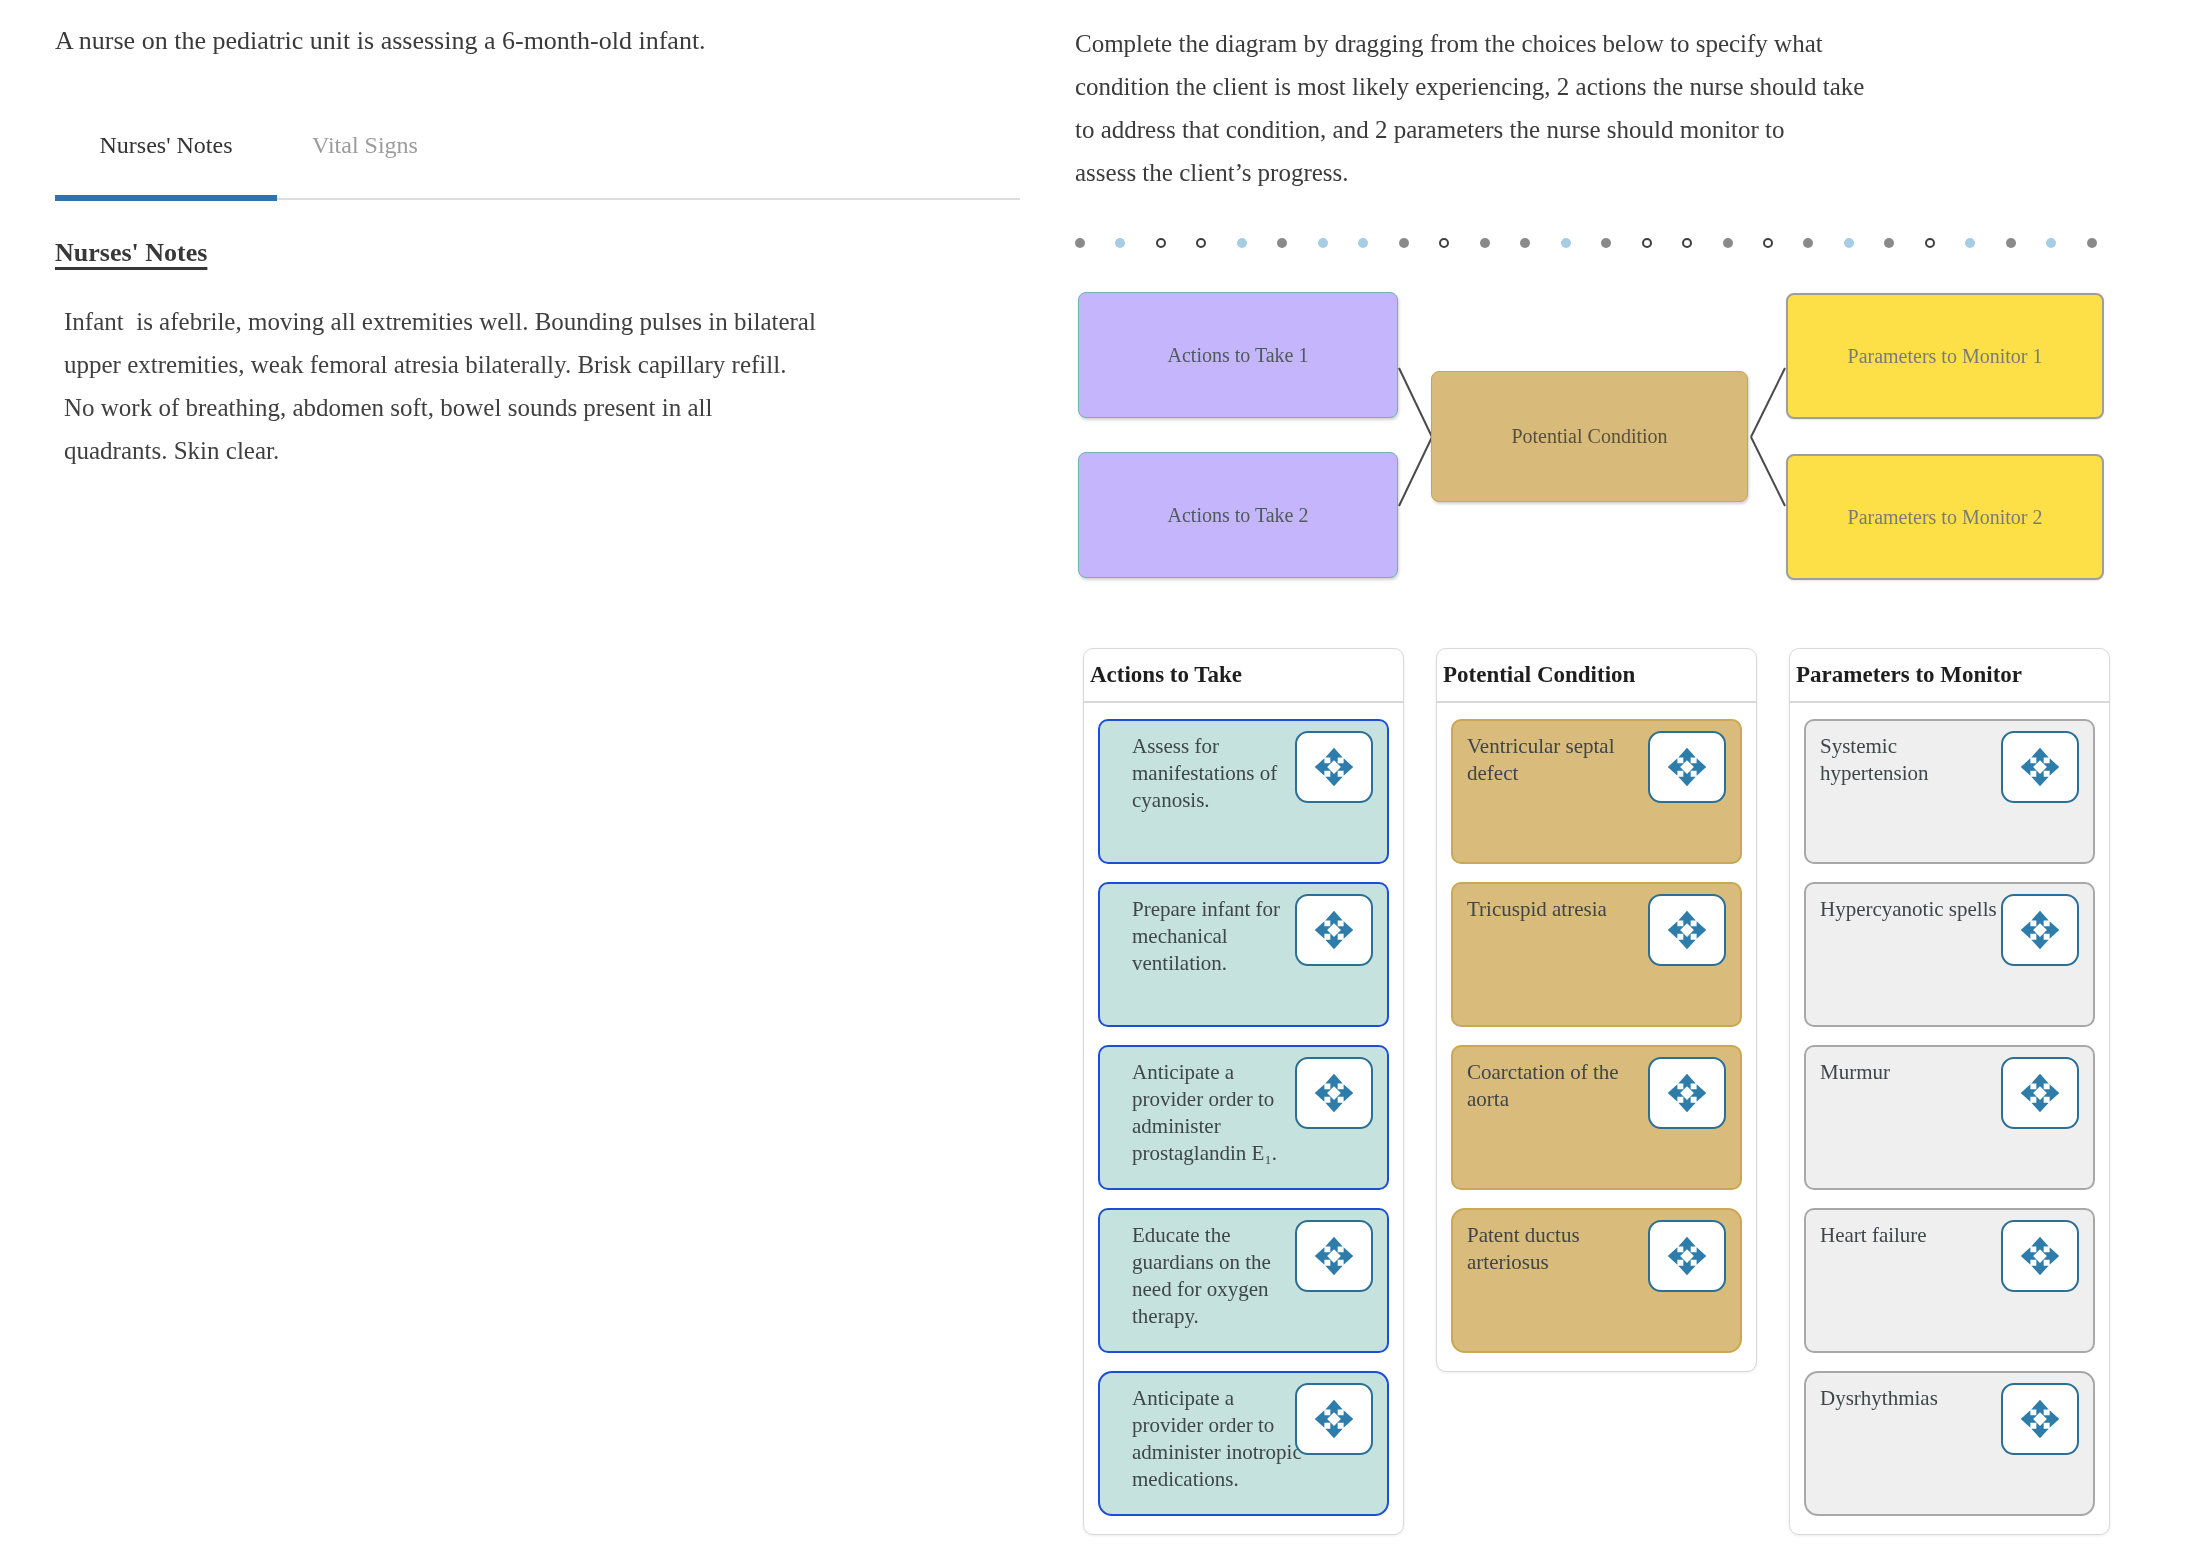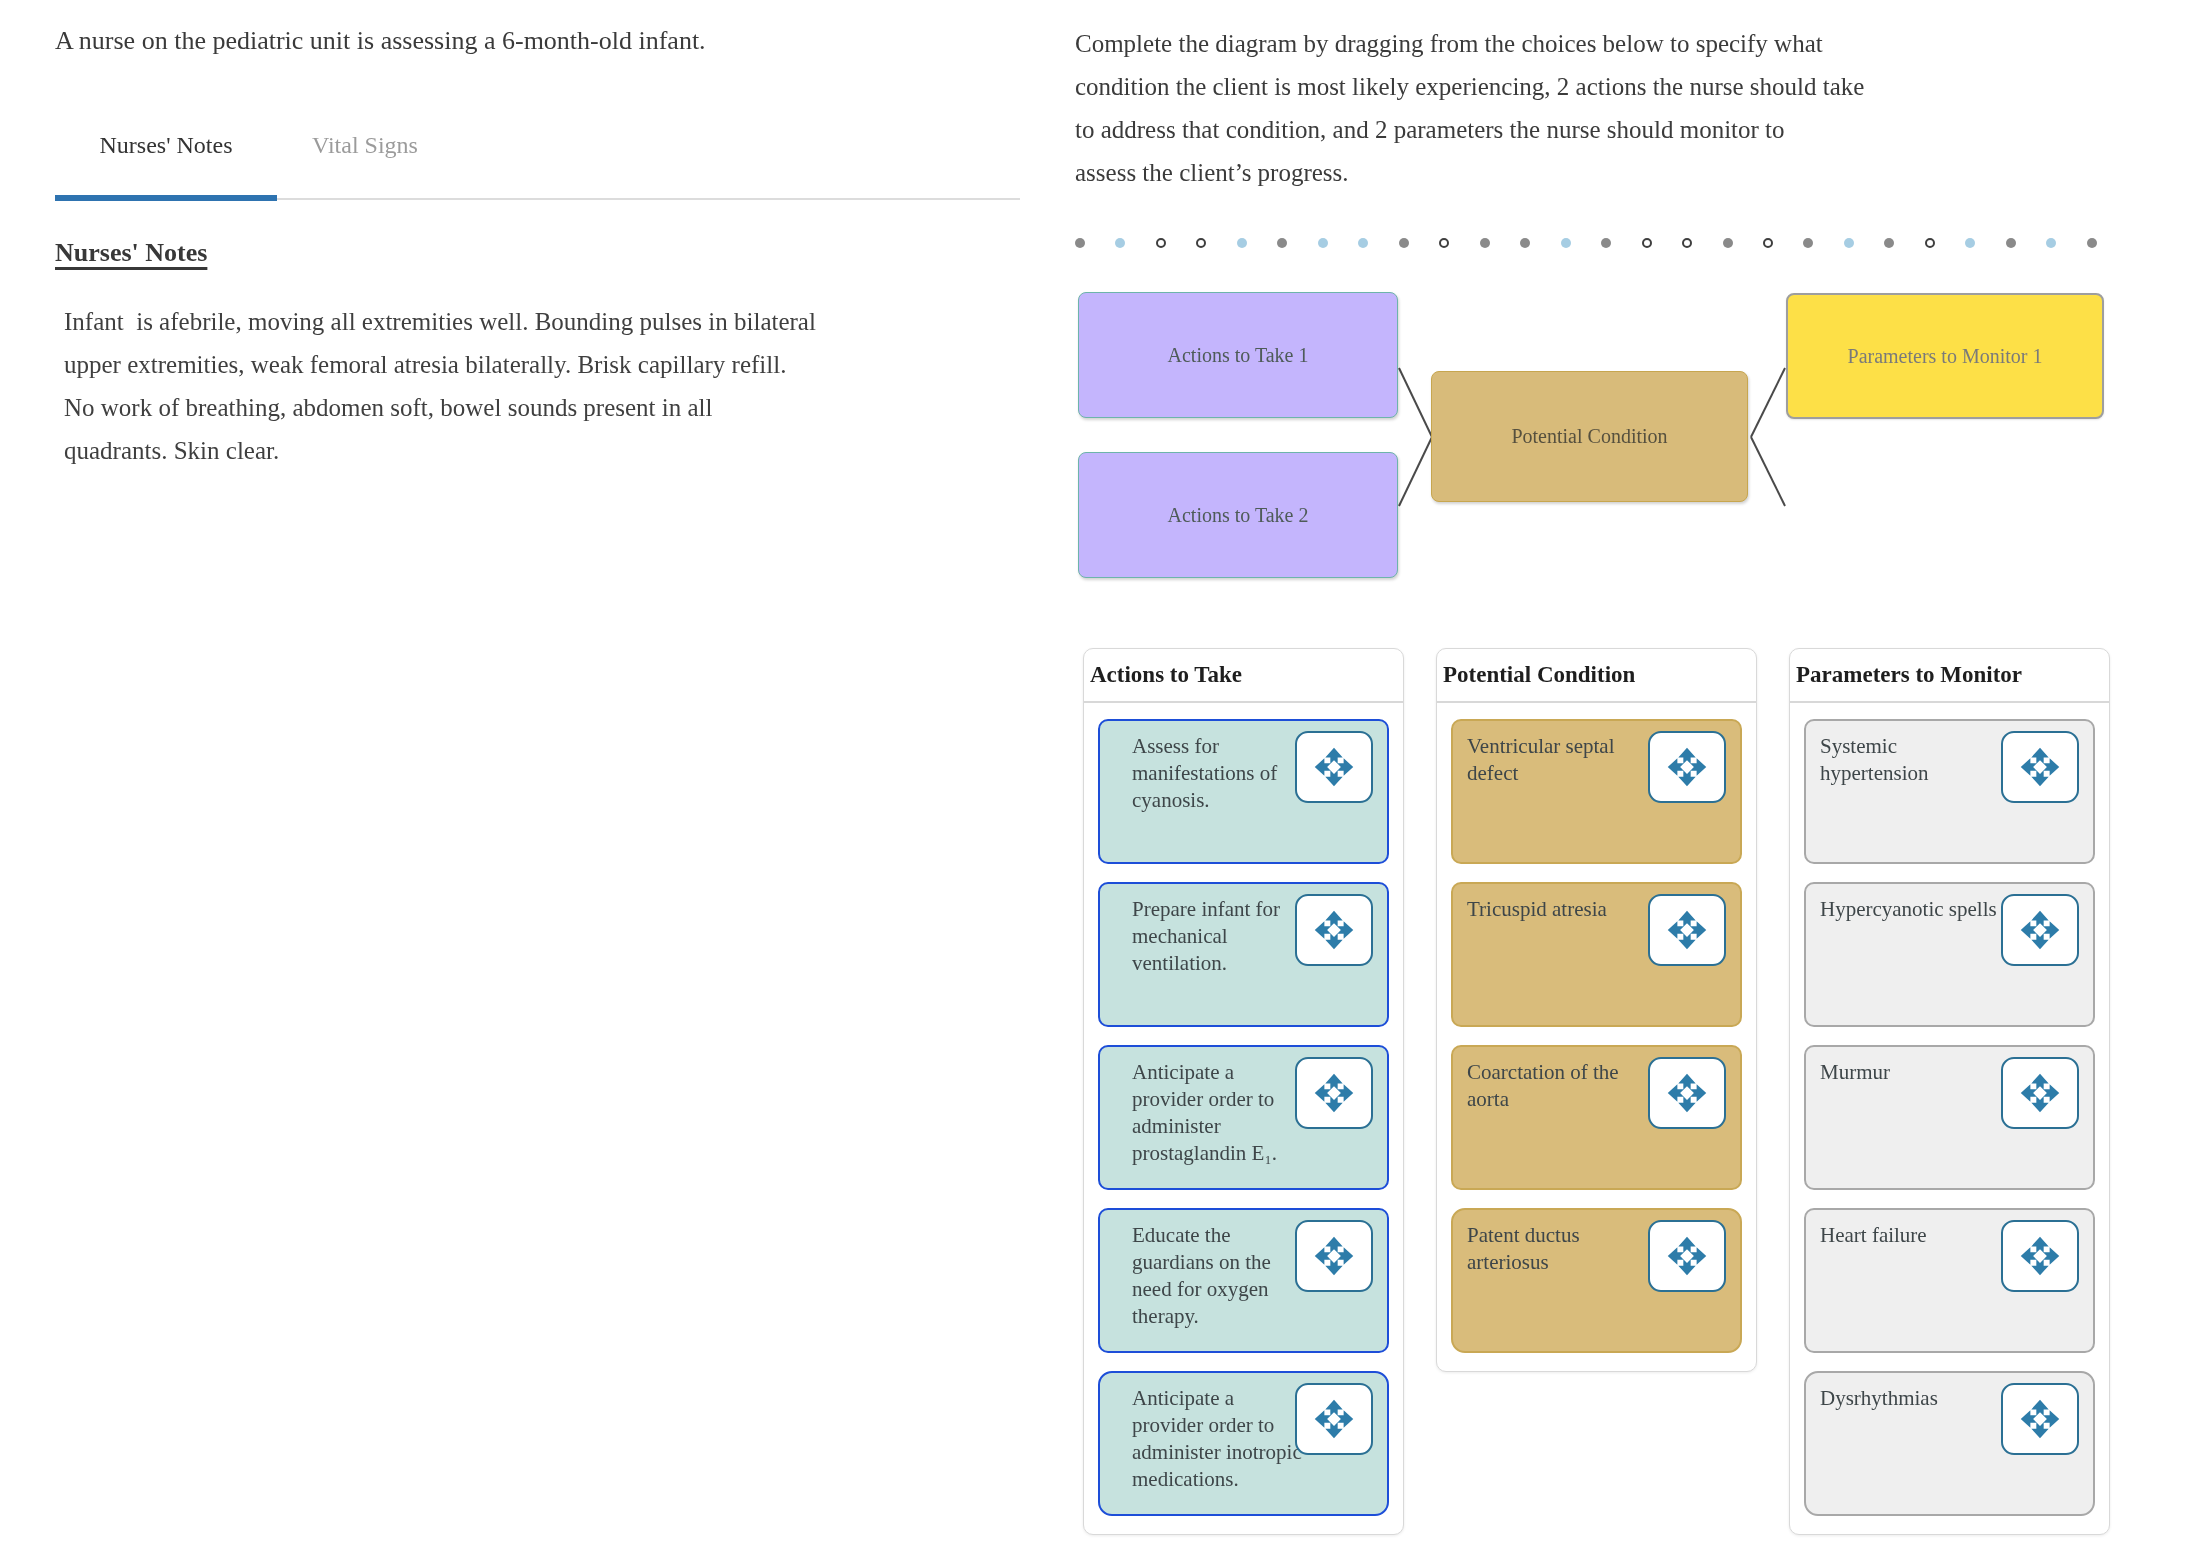--- a/index.html
+++ b/index.html
@@ -119,20 +119,21 @@
     <line x1="324" y1="88" x2="357" y2="157" stroke="#4a4a4a" stroke-width="2"></line>
     <line x1="324" y1="226" x2="357" y2="157" stroke="#4a4a4a" stroke-width="2"></line>
     <line x1="676" y1="157" x2="710" y2="88" stroke="#4a4a4a" stroke-width="2"></line>
     <line x1="676" y1="157" x2="710" y2="226" stroke="#4a4a4a" stroke-width="2"></line>
   </svg>
 
   <div id="slot-a1" class="slot teal">Actions to Take 1</div>
   <div id="slot-a2" class="slot teal">Actions to Take 2</div>
   <div id="slot-pc" class="slot gold">Potential Condition</div>
   <div id="slot-p1" class="slot gray">Parameters to Monitor 1</div>
+  <div id="slot-p2" class="slot gray">Parameters to Monitor 2</div>
 
   <div id="col-0" class="col">
     <div class="col-header">Actions to Take</div>
     <div class="col-body">
         <div class="card teal">
           <div class="card-text">Assess for manifestations of cyanosis.</div>
           <div class="drag-handle">
             <svg viewBox="0 0 48 48" width="46" height="44">
               <polygon points="24,3 33.5,13.5 28,13.5 28,21 20,21 20,13.5 14.5,13.5" fill="#2d7ca9"></polygon>
               <polygon points="24,45 33.5,34.5 28,34.5 28,27 20,27 20,34.5 14.5,34.5" fill="#2d7ca9"></polygon>

